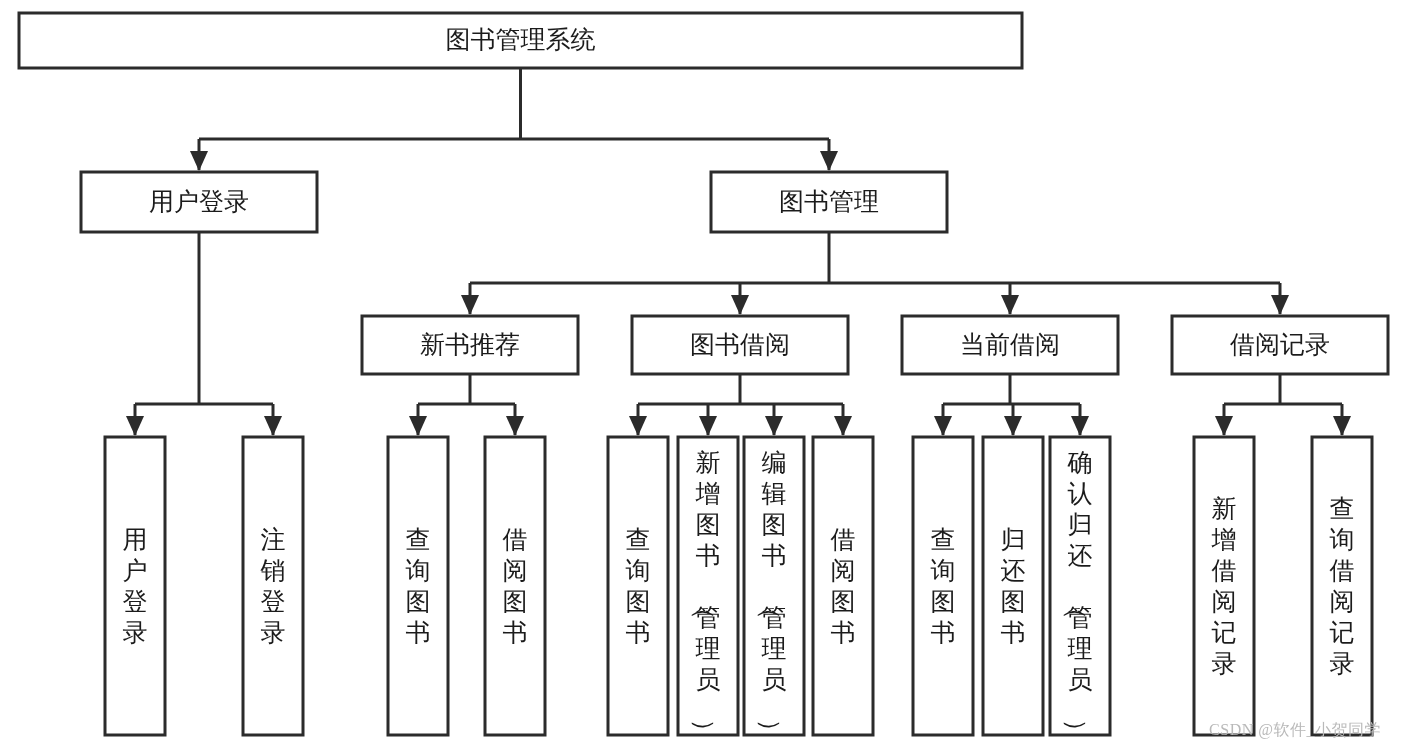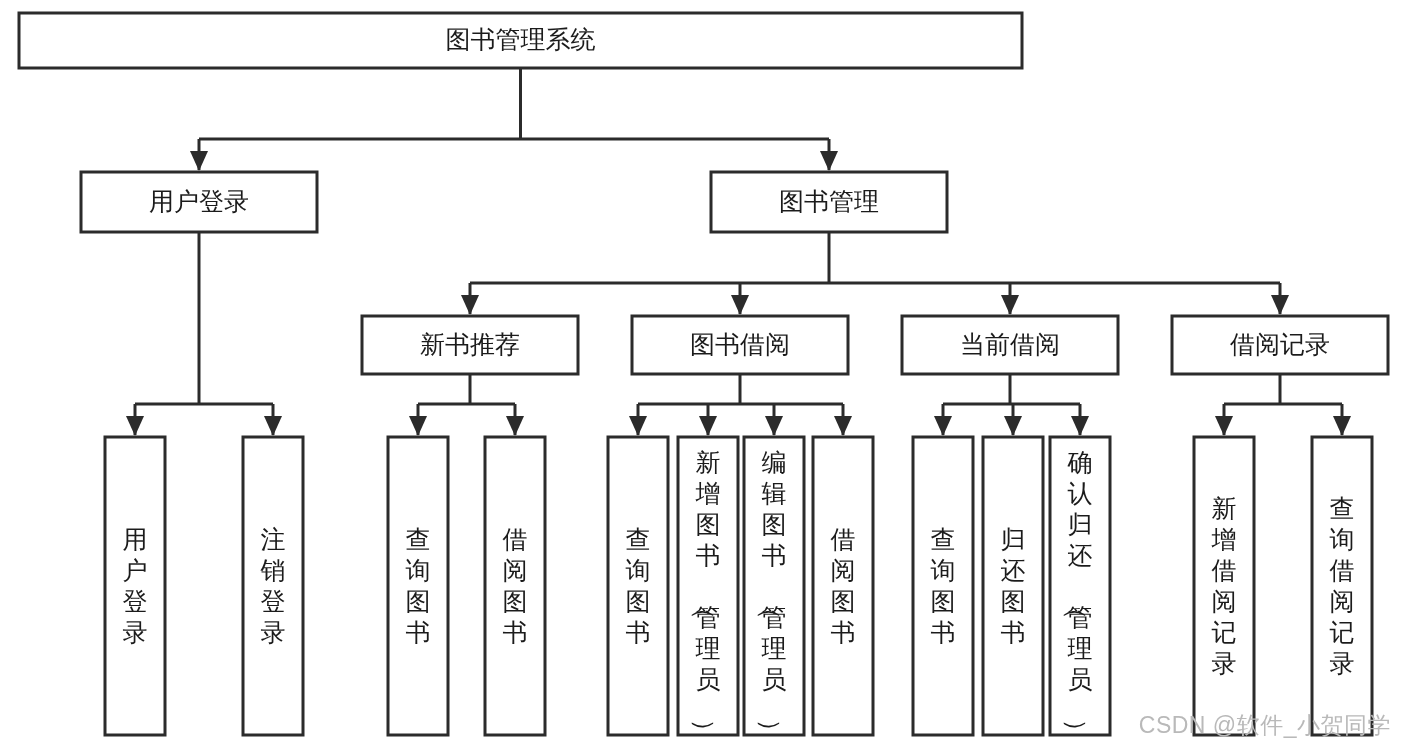--- a/index.html
+++ b/index.html
@@ -44,25 +44,25 @@
     dominant-baseline: middle;
   }
   .node-label-vertical {
     fill: #1b1b1b;
     font-family: "Liberation Sans", "DejaVu Sans", sans-serif;
     font-size: 25px;
     text-anchor: middle;
   }
   .watermark {
     position: absolute;
-    right: 14px;
+    right: 24px;
     bottom: 6px;
     color: #b9b9b9;
-    font-size: 23px;
-    font-family: Liberation Sans, sans-serif;
+    font-size: 16px;
+    font-family: Liberation Serif, serif;
     letter-spacing: 0.5px;
     white-space: nowrap;
     pointer-events: none;
   }
 </style>
 </head>
 <body>
 
 <svg id="diagram" viewBox="0 0 1405 747" xmlns="http://www.w3.org/2000/svg">
   <g id="edges-layer">

